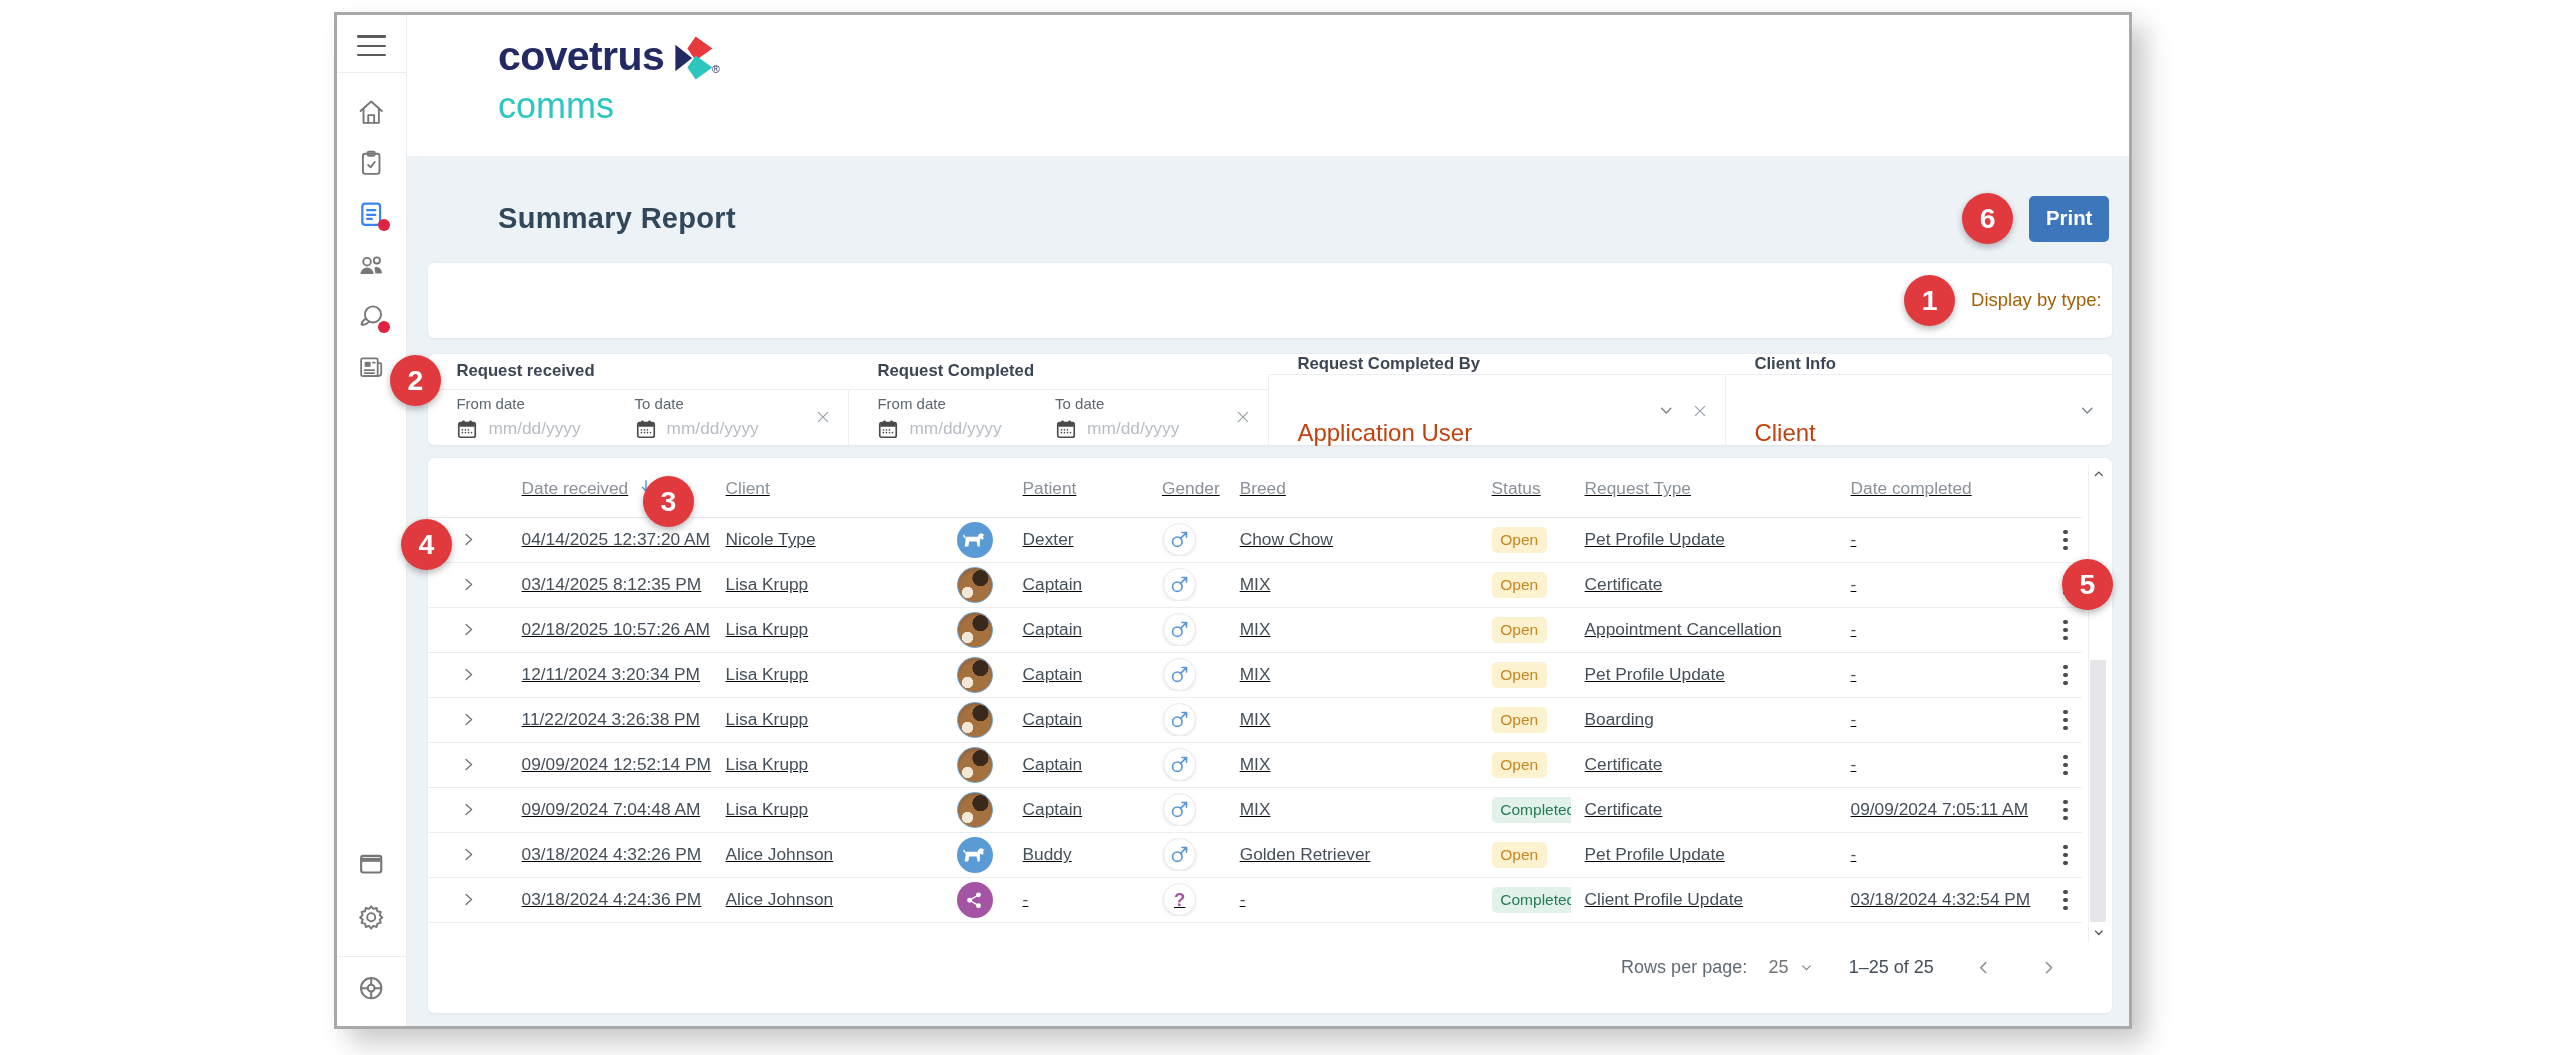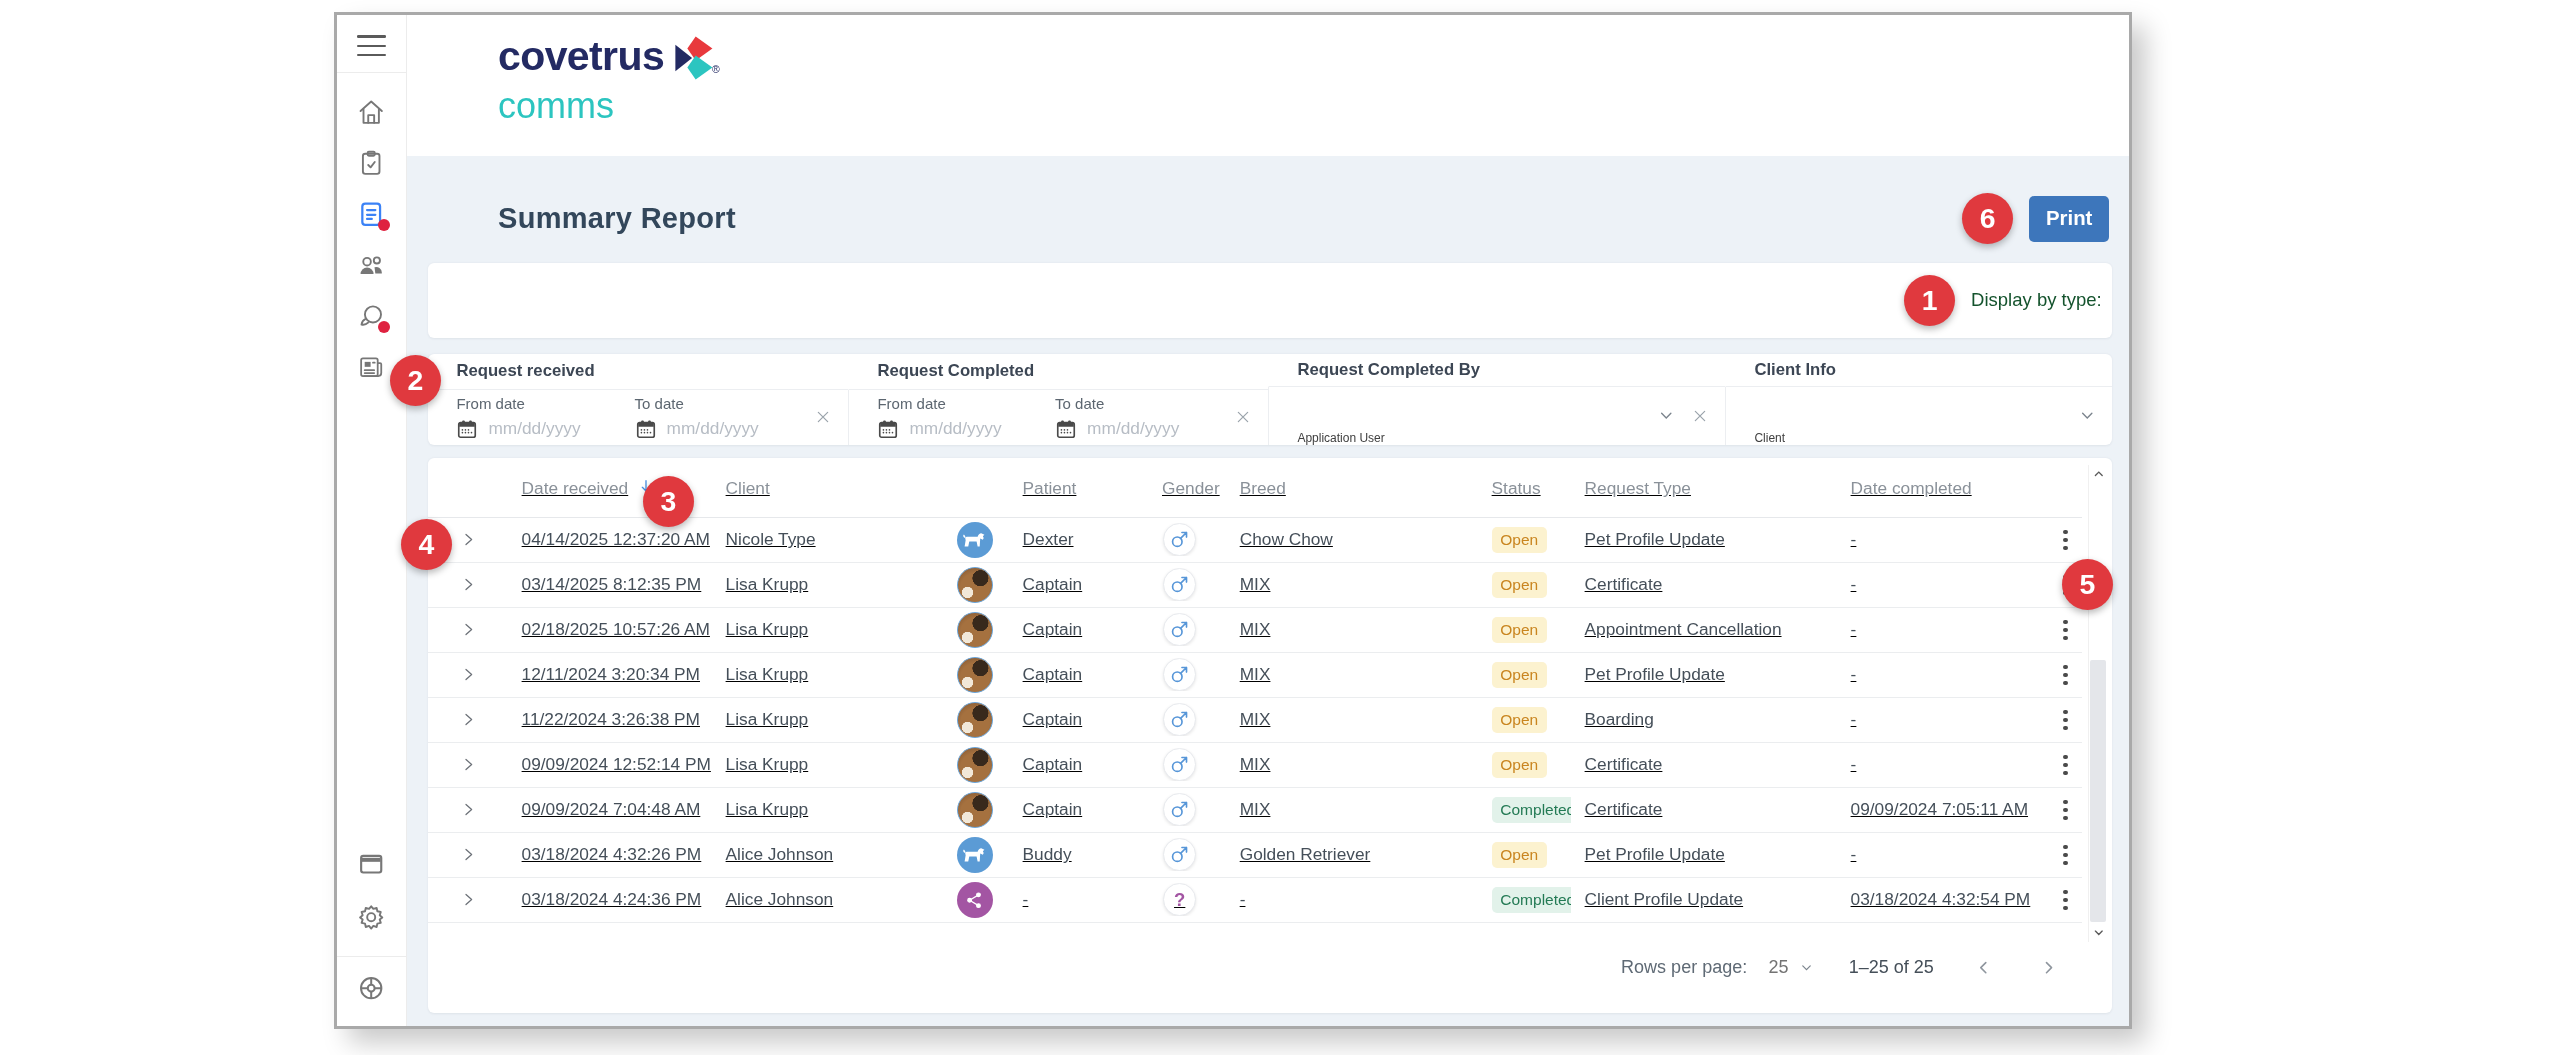--- a/index.html
+++ b/index.html
@@ -50,42 +50,42 @@
   .btn-print { width: 80px; height: 46px; background: #3d76bb; color: #fff; font-size: 20.4px; font-weight: bold; border: none; border-radius: 5px; cursor: pointer; font-family: inherit; }
 
   
   .abadge { width: 51px; height: 51px; border-radius: 50%; background: #e0393e; color: #fff; font-size: 28.4px; font-weight: bold; display: flex; align-items: center; justify-content: center; box-shadow: 0 3.1px 7.4px rgba(0,0,0,.28); flex: none; z-index: 30; }
   .abadge.abs { position: absolute; }
 
   .card { background: #fff; border-radius: 6.2px; box-shadow: 0 0.6px 2.5px rgba(31,41,55,.07); }
 
   
   .filter-type { margin-top: 18.5px; height: 75px; display: flex; align-items: center; justify-content: flex-end; gap: 16px; padding-right: 10px; }
-  .ft-label { font-size: 18.5px; color: #14532d; }
+  .ft-label { font-size: 18.5px; color: #a16207; }
   .select-box { height: 47px; border: 1.2px solid #d8dce1; border-radius: 5px; display: flex; align-items: center; padding: 0 16px; cursor: pointer; background: #fff; }
   .select-box .sel-value { font-size: 18px; color: #3a4149; flex: 1; }
   .filter-type .select-box { width: 380px; }
 
   
   .filter-panel { margin-top: 16px; position: relative; display: flex; height: 91px; }
   .fp-col { display: flex; flex-direction: column; }
   .fp-col1 { width: 420px; } .fp-col2 { width: 420px; } .fp-col3 { width: 457px; } .fp-col4 { flex: 1; }
   .fp-label { height: 36px; display: flex; align-items: center; padding-left: 28.4px; font-size: 16.7px; font-weight: bold; color: #3c4654; border-bottom: 1.2px solid #eceef1; }
   .fp-body { flex: 1; display: flex; align-items: center; padding-left: 28.4px; padding-right: 15px; }
   .fp-col + .fp-col .fp-body { border-left: 1.2px solid #eceef1; }
   .fp-col + .fp-col .fp-label { border-left: 1.2px solid #fff; }
   .date-group { width: 185px; display: flex; flex-direction: column; justify-content: center; }
   .dg-label { font-size: 15px; color: #5c6670; margin-bottom: 6.2px; }
   .dg-input { display: flex; align-items: center; gap: 10px; cursor: text; }
   .dg-input svg { width: 22px; height: 22px; flex: none; }
   .dg-placeholder { font-size: 17.3px; color: #b7bdc5; }
   .clear-x { margin-left: auto; width: 21px; height: 21px; display: flex; align-items: center; justify-content: center; cursor: pointer; }
   .clear-x svg { width: 16px; height: 16px; }
   .fp-select-row { flex: 1; display: flex; align-items: center; gap: 13.6px; }
-  .fp-sel-value { font-size: 12px; color: #404040; flex: 1; margin-top: 44px; }
+  .fp-sel-value { font-size: 24px; color: #c2410c; flex: 1; margin-top: 44px; }
   .chev-down svg { width: 18.5px; height: 18.5px; }
 
   
   .table-card { margin-top: 13.6px; position: relative; padding-top: 2.5px; }
   .tbl { margin-right: 30px; }
   .grid-row { display: grid; grid-template-columns: 80px 204px 241px 56px 148px 74px 247px 93px 266px 195px 1fr; align-items: center; text-decoration: underline; }
   .thead { height: 57px; border-bottom: 1.2px solid #e6e8eb; }
   .th { font-size: 17.3px; color: #8a9199; padding-left: 13.6px; }
   .th.sortable { display: flex; align-items: center; gap: 10px; cursor: pointer; }
   .sort-arrow svg { width: 16px; height: 16px; }

